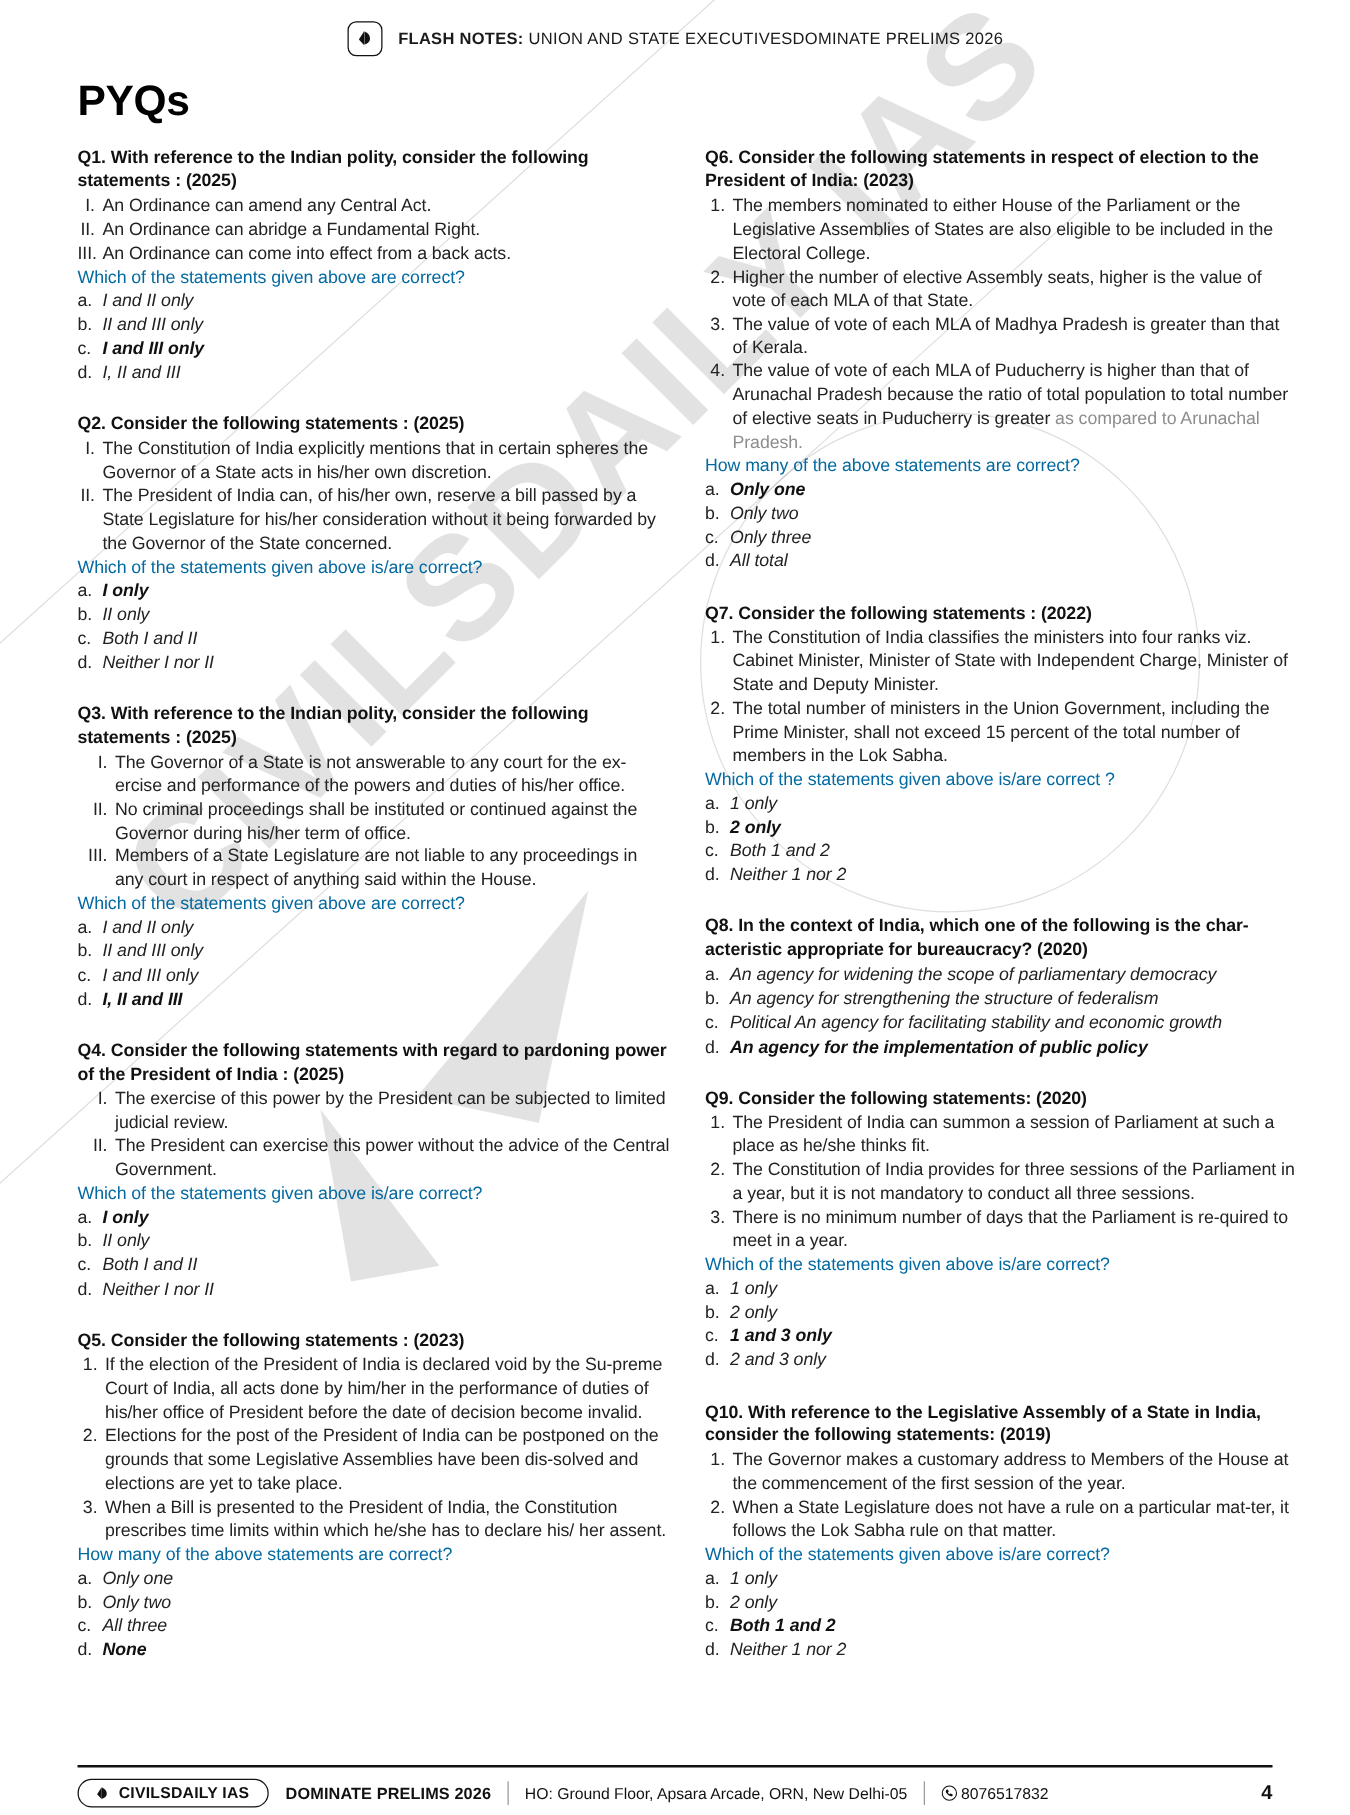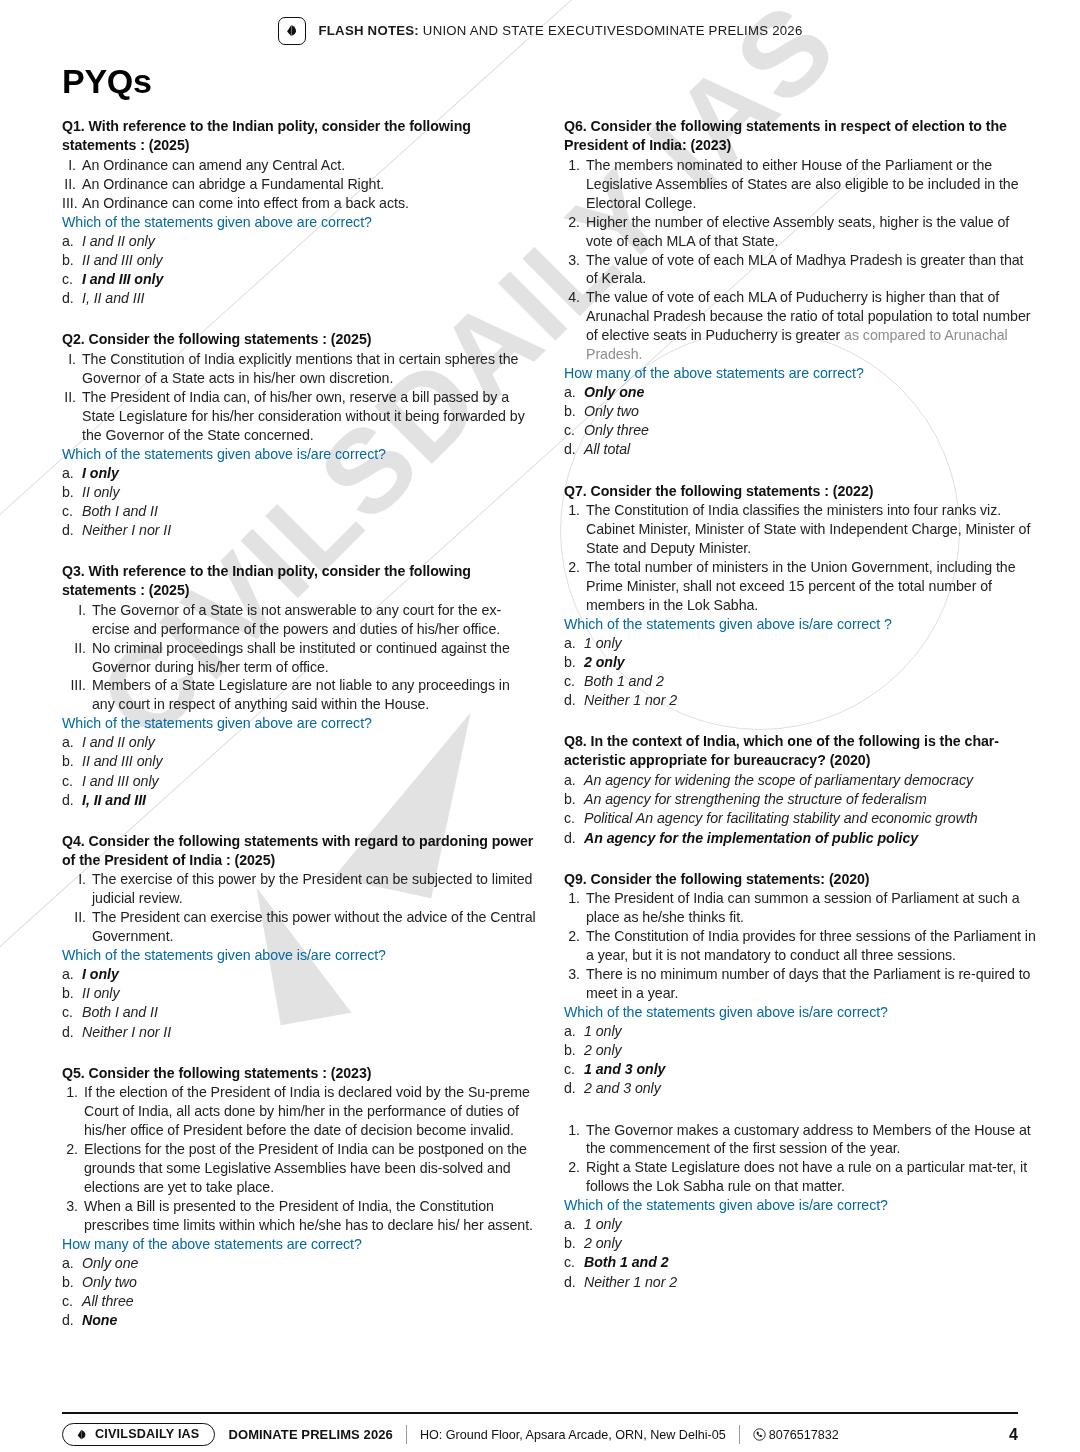--- a/index.html
+++ b/index.html
@@ -578,28 +578,29 @@
               <span class="marker">c.</span>
               <span class="body">1 and 3 only</span>
             </li>
             <li class="opt">
               <span class="marker">d.</span>
               <span class="body">2 and 3 only</span>
             </li>
           </ul>
         </div>
         <div class="qblock">
+          <div class="q-stem">Q10. With reference to the Legislative Assembly of a State in India, consider the following statements: (2019)</div>
           <ul class="st-list">
             <li class="st-item ind-num">
               <span class="marker">1.</span>
               <span class="body">The Governor makes a customary address to Members of the House at the commencement of the first session of the year.</span>
             </li>
             <li class="st-item ind-num">
               <span class="marker">2.</span>
-              <span class="body">Right a State Legislature does not have a rule on a particular mat-ter, it follows the Lok Sabha rule on that matter.</span>
+              <span class="body">When a State Legislature does not have a rule on a particular mat-ter, it follows the Lok Sabha rule on that matter.</span>
             </li>
           </ul>
           <div class="q-ask">Which of the statements given above is/are correct?</div>
           <ul class="opt-list">
             <li class="opt">
               <span class="marker">a.</span>
               <span class="body">1 only</span>
             </li>
             <li class="opt">
               <span class="marker">b.</span>

